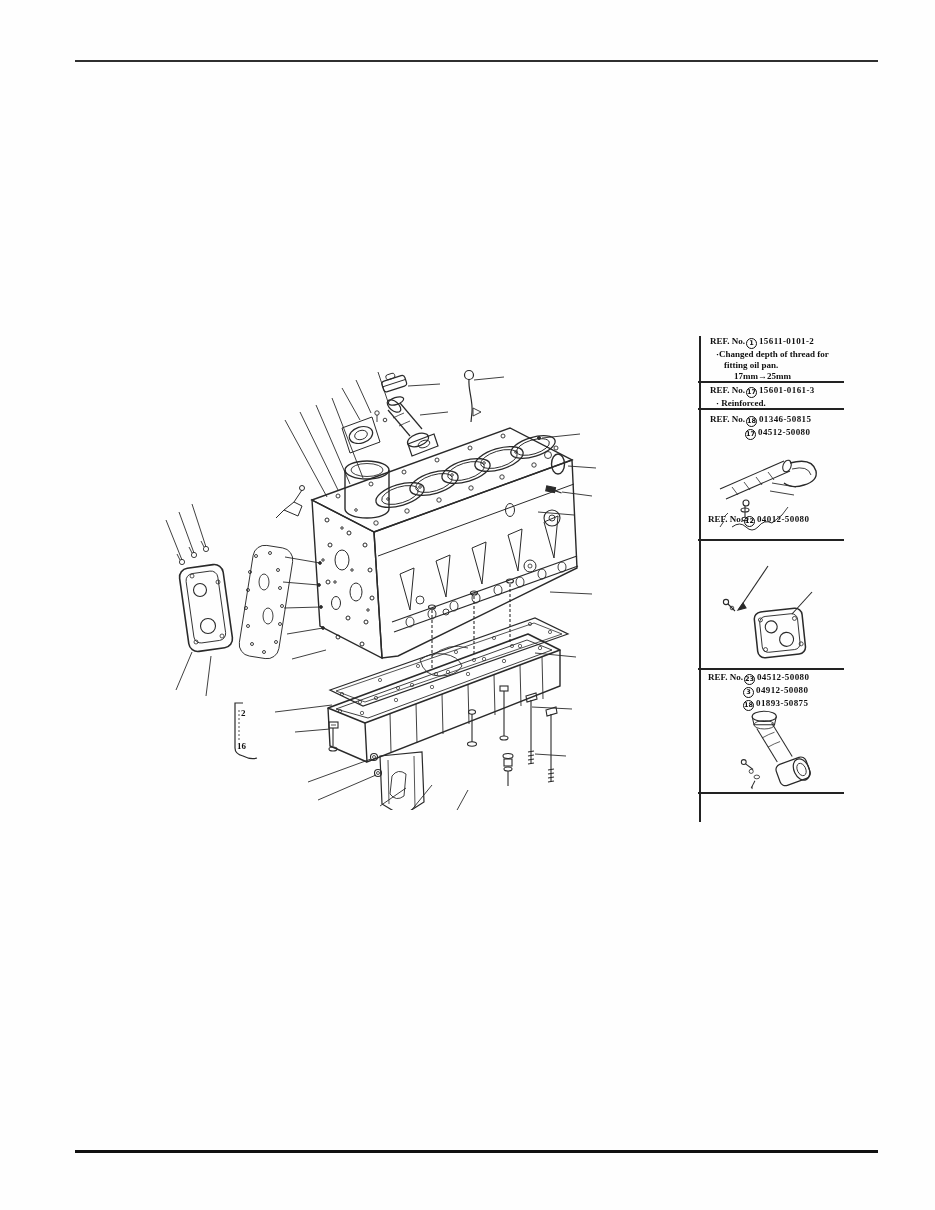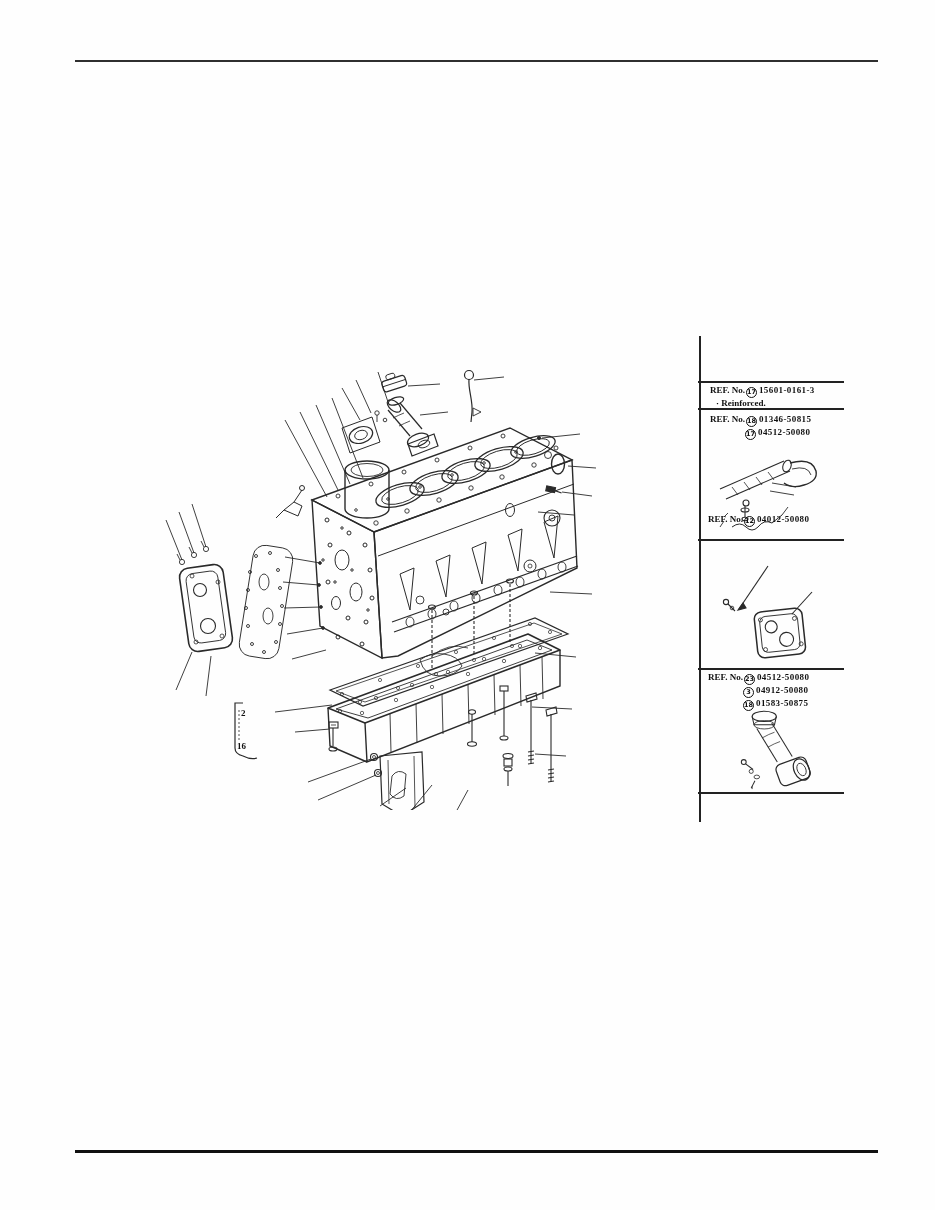--- a/index.html
+++ b/index.html
@@ -377,20 +377,28 @@
     </g>
   </svg>
 
   <div class="panel-vline"></div>
   <div class="panel-div" style="top:381px;"></div>
   <div class="panel-div" style="top:408px;"></div>
   <div class="panel-div" style="top:539px;"></div>
   <div class="panel-div" style="top:668px;"></div>
   <div class="panel-div" style="top:792px;"></div>
 
+  <div class="ref-block" style="left:710px;top:336px;">
+    <span class="ref-line">
+      <span>REF. No.</span><span class="circ">1</span><span class="pn">15611-0101-2</span>
+    </span>
+    <span class="note ind1"><span>·</span><span>Changed depth of thread for</span></span>
+    <span class="note ind2">fitting oil pan.</span>
+    <span class="note ind3">17mm→25mm</span>
+  </div>
 
   <div class="ref-block" style="left:710px;top:385px;">
     <span class="ref-line">
       <span>REF. No.</span><span class="circ">17</span><span class="pn">15601-0161-3</span>
     </span>
     <span class="note ind1"><span>·</span> <span>Reinforced.</span></span>
   </div>
 
   <div class="ref-block" style="left:710px;top:414px;">
     <span class="ref-line">
@@ -451,21 +459,21 @@
   </svg>
 
   <div class="ref-block" style="left:708px;top:672px;">
     <span class="ref-line">
       <span>REF. No.</span><span class="circ">23</span><span class="pn">04512-50080</span>
     </span>
     <span class="ref-line itemind">
       <span class="circ">3</span><span class="pn">04912-50080</span>
     </span>
     <span class="ref-line itemind">
-      <span class="circ">18</span><span class="pn">01583-50875</span>
+      <span class="circ">18</span><span class="pn">01893-50875</span>
     </span>
   </div>
   <svg class="ill" style="left:722px;top:708px;" width="105" height="82" viewBox="0 0 110 88">
     <g class="ln" stroke-width="1.1">
       <ellipse cx="44" cy="9" rx="13" ry="5.5"></ellipse>
       <path d="M31,9 L33,18 L55,18 L57,9"></path>
       <ellipse cx="44" cy="18" rx="11" ry="4.5" stroke-width="0.9"></ellipse>
       <line x1="36" y1="22" x2="58" y2="58"></line>
         <line x1="52" y1="16" x2="74" y2="52"></line>
       <path d="M42,32 q7,-4 13,-6 M48,42 q7,-4 13,-6" stroke-width="0.8"></path>

